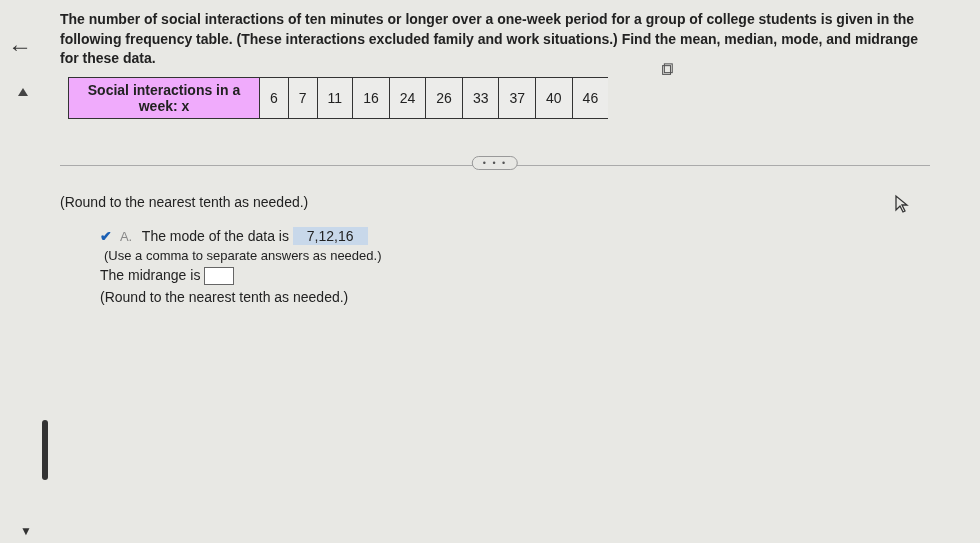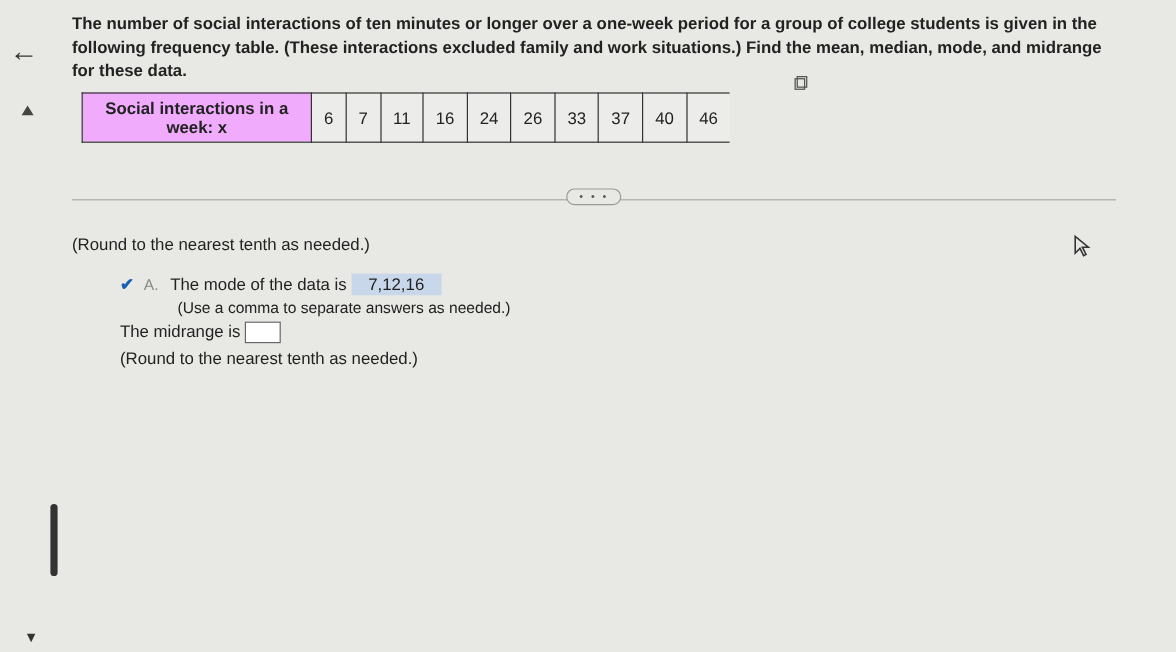--- a/index.html
+++ b/index.html
@@ -111,21 +111,21 @@
     .opt-label {
       color: #888;
       font-size: 13px;
       margin-right: 6px;
     }
     .highlight-ans {
       background: #c8d8ea;
       padding: 1px 14px;
     }
     .subnote {
-      margin-left: 88px;
+      margin-left: 44px;
       font-size: 13px;
       margin-top: 4px;
     }
     .radio-empty {
       display: inline-block;
       width: 11px;
       height: 11px;
       border: 1px solid #999;
       border-radius: 2px;
       margin-right: 4px;

